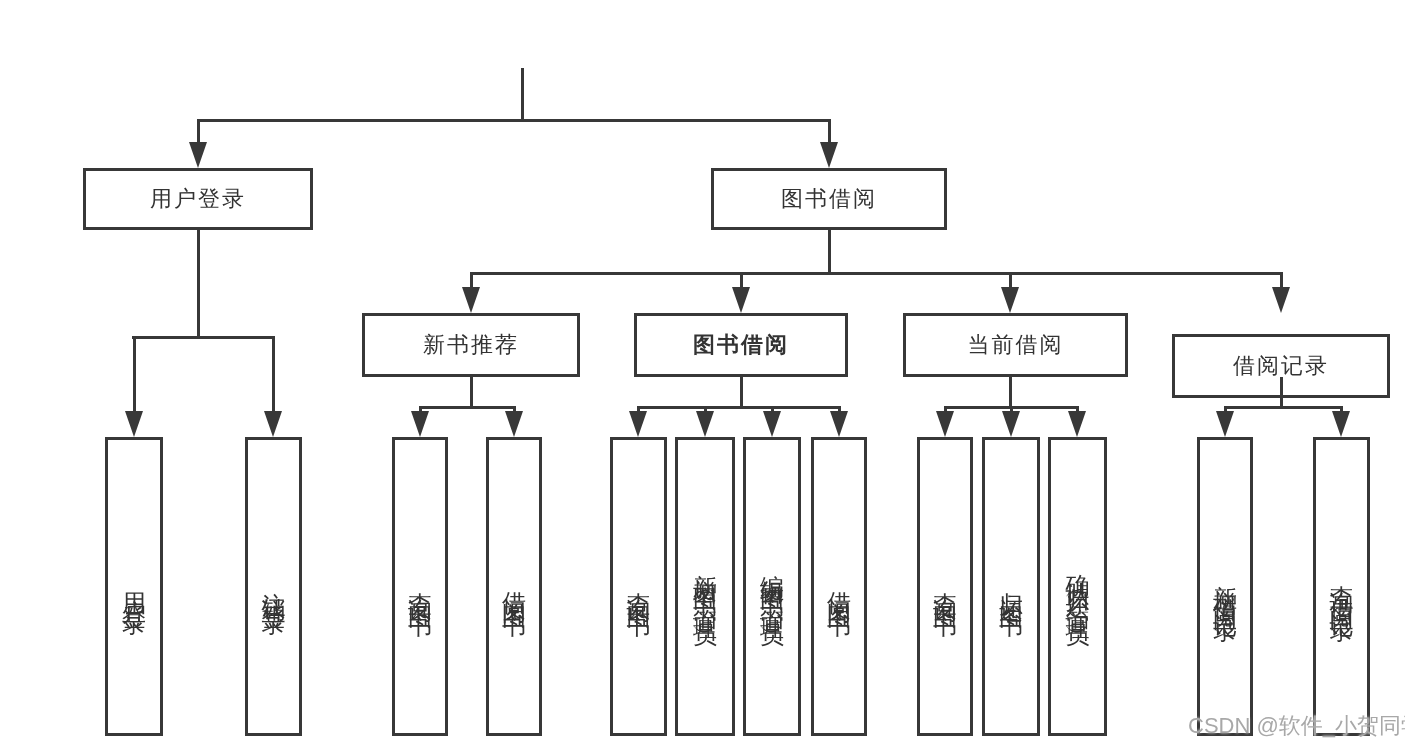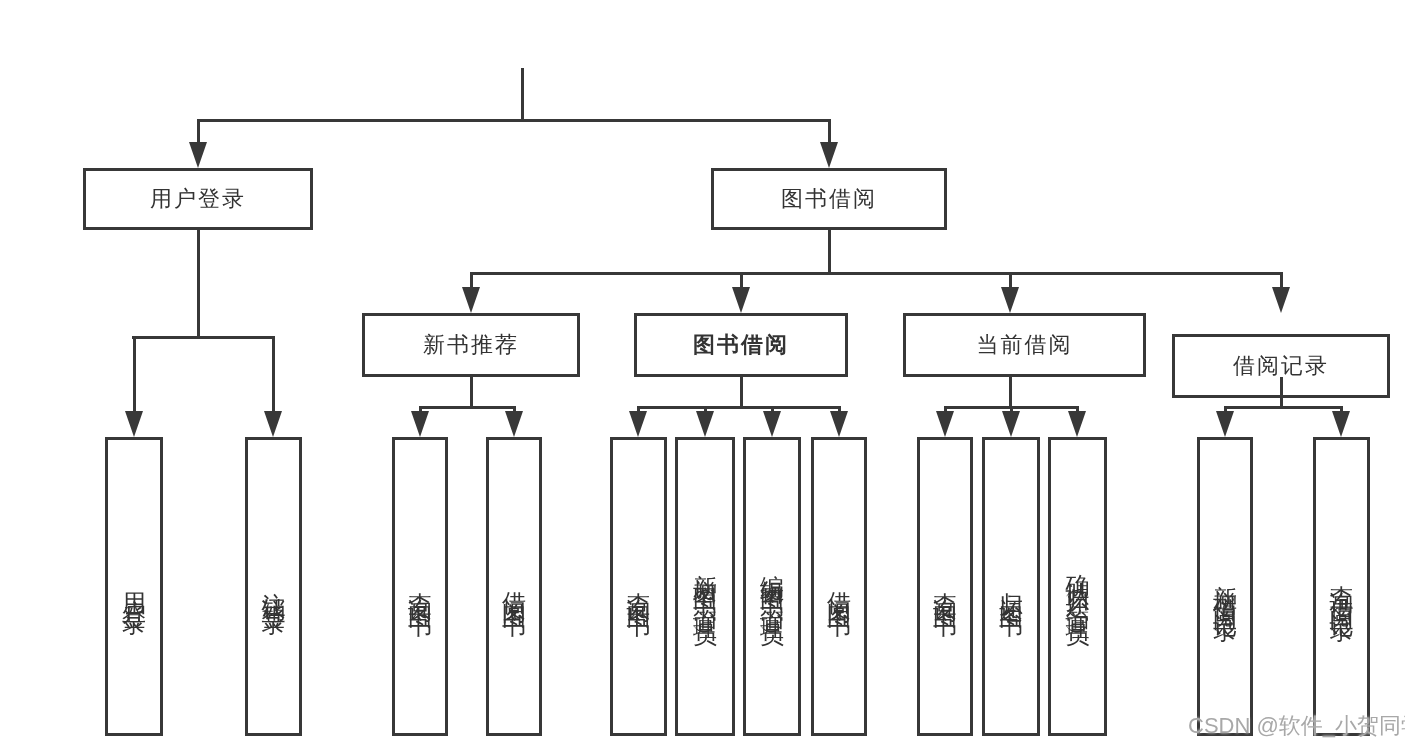--- a/index.html
+++ b/index.html
@@ -66,21 +66,21 @@
   <div class="ah" style="left:462px; top:287px;"></div>
   <div class="vl" style="left:740px; top:272px; height:18px;"></div>
   <div class="ah" style="left:732px; top:287px;"></div>
   <div class="vl" style="left:1009px; top:272px; height:18px;"></div>
   <div class="ah" style="left:1001px; top:287px;"></div>
   <div class="vl" style="left:1280px; top:272px; height:18px;"></div>
   <div class="ah" style="left:1272px; top:287px;"></div>
 
   <div class="box" style="left:362px; top:313px; width:218px; height:64px;">新书推荐</div>
   <div class="box" style="left:634px; top:313px; width:214px; height:64px;font-weight:bold;">图书借阅</div>
-  <div class="box" style="left:903px; top:313px; width:243px; height:64px;">当前借阅</div>
+  <div class="box" style="left:903px; top:313px; width:225px; height:64px;">当前借阅</div>
   <div class="box" style="left:1172px; top:313px; width:218px; height:64px;margin-top:21px;">借阅记录</div>
 
   <div class="vl" style="left:470px; top:377px; height:29px;"></div>
   <div class="hl" style="left:419px; top:406px; width:97px;"></div>
   <div class="vl" style="left:419px; top:406px; height:8px;"></div>
   <div class="ah" style="left:411px; top:411px;"></div>
   <div class="vl" style="left:513px; top:406px; height:8px;"></div>
   <div class="ah" style="left:505px; top:411px;"></div>
 
   <div class="vl" style="left:740px; top:377px; height:29px;"></div>

